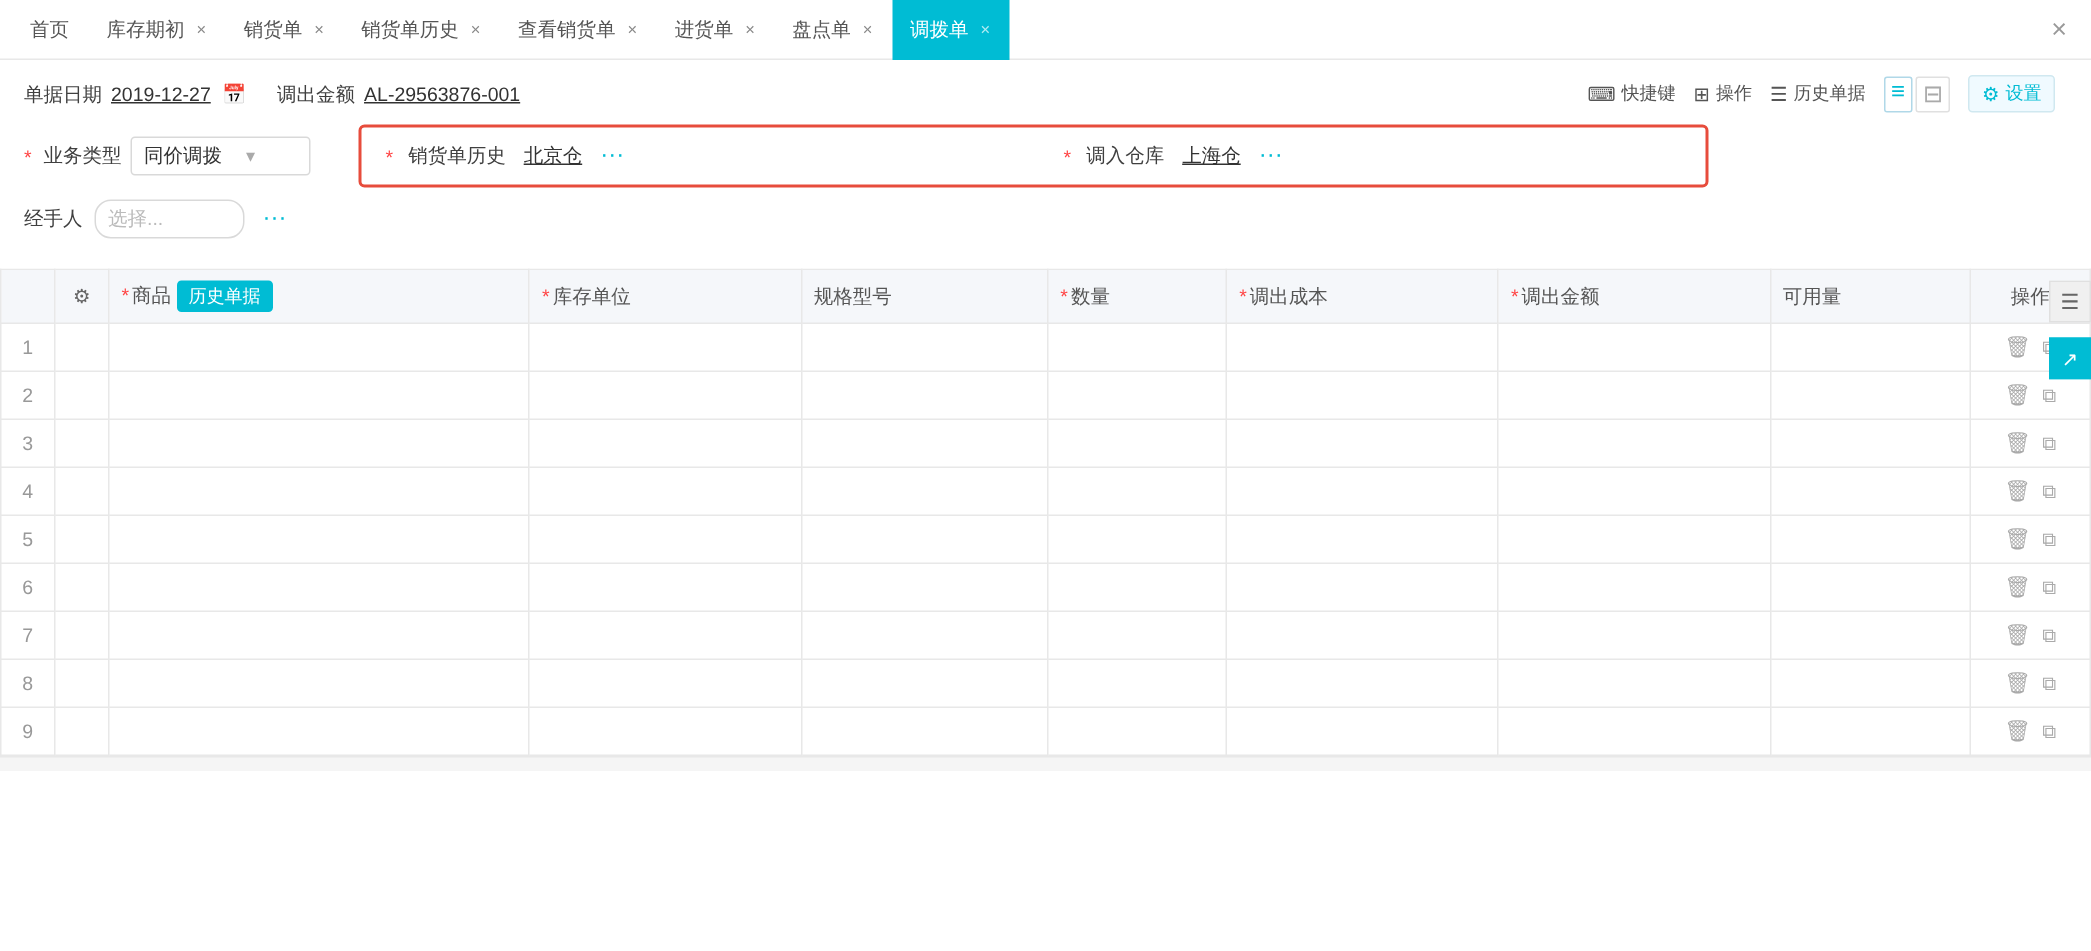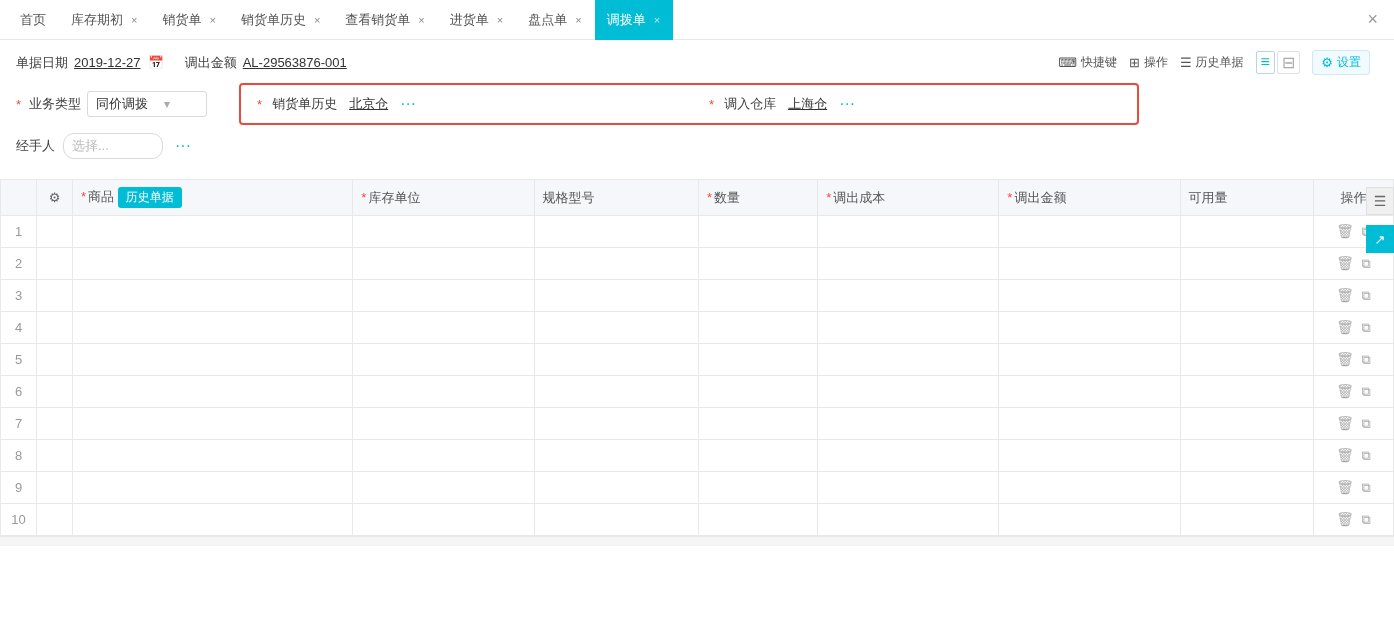--- a/index.html
+++ b/index.html
@@ -471,35 +471,20 @@
       <td></td>
       <td></td>
       <td></td>
       <td></td>
       <td></td>
       <td style="text-align:center;">
         <span class="op-icon">🗑</span>
         <span class="op-icon" style="font-size:13px;">⧉</span>
       </td>
     </tr>
-        <tr>
-      <td class="row-num">10</td>
-      <td style="text-align:center;"></td>
-      <td></td>
-      <td></td>
-      <td></td>
-      <td></td>
-      <td></td>
-      <td></td>
-      <td></td>
-      <td style="text-align:center;">
-        <span class="op-icon">🗑</span>
-        <span class="op-icon" style="font-size:13px;">⧉</span>
-      </td>
-    </tr>
       </tbody>
   </table>
 </div>
 
 <div class="scrollbar-area"></div>
 
 <div class="side-btns" style="position:fixed;right:0;top:220px;z-index:100;">
   <div class="side-btn">
     <span>☰</span>
   </div>

